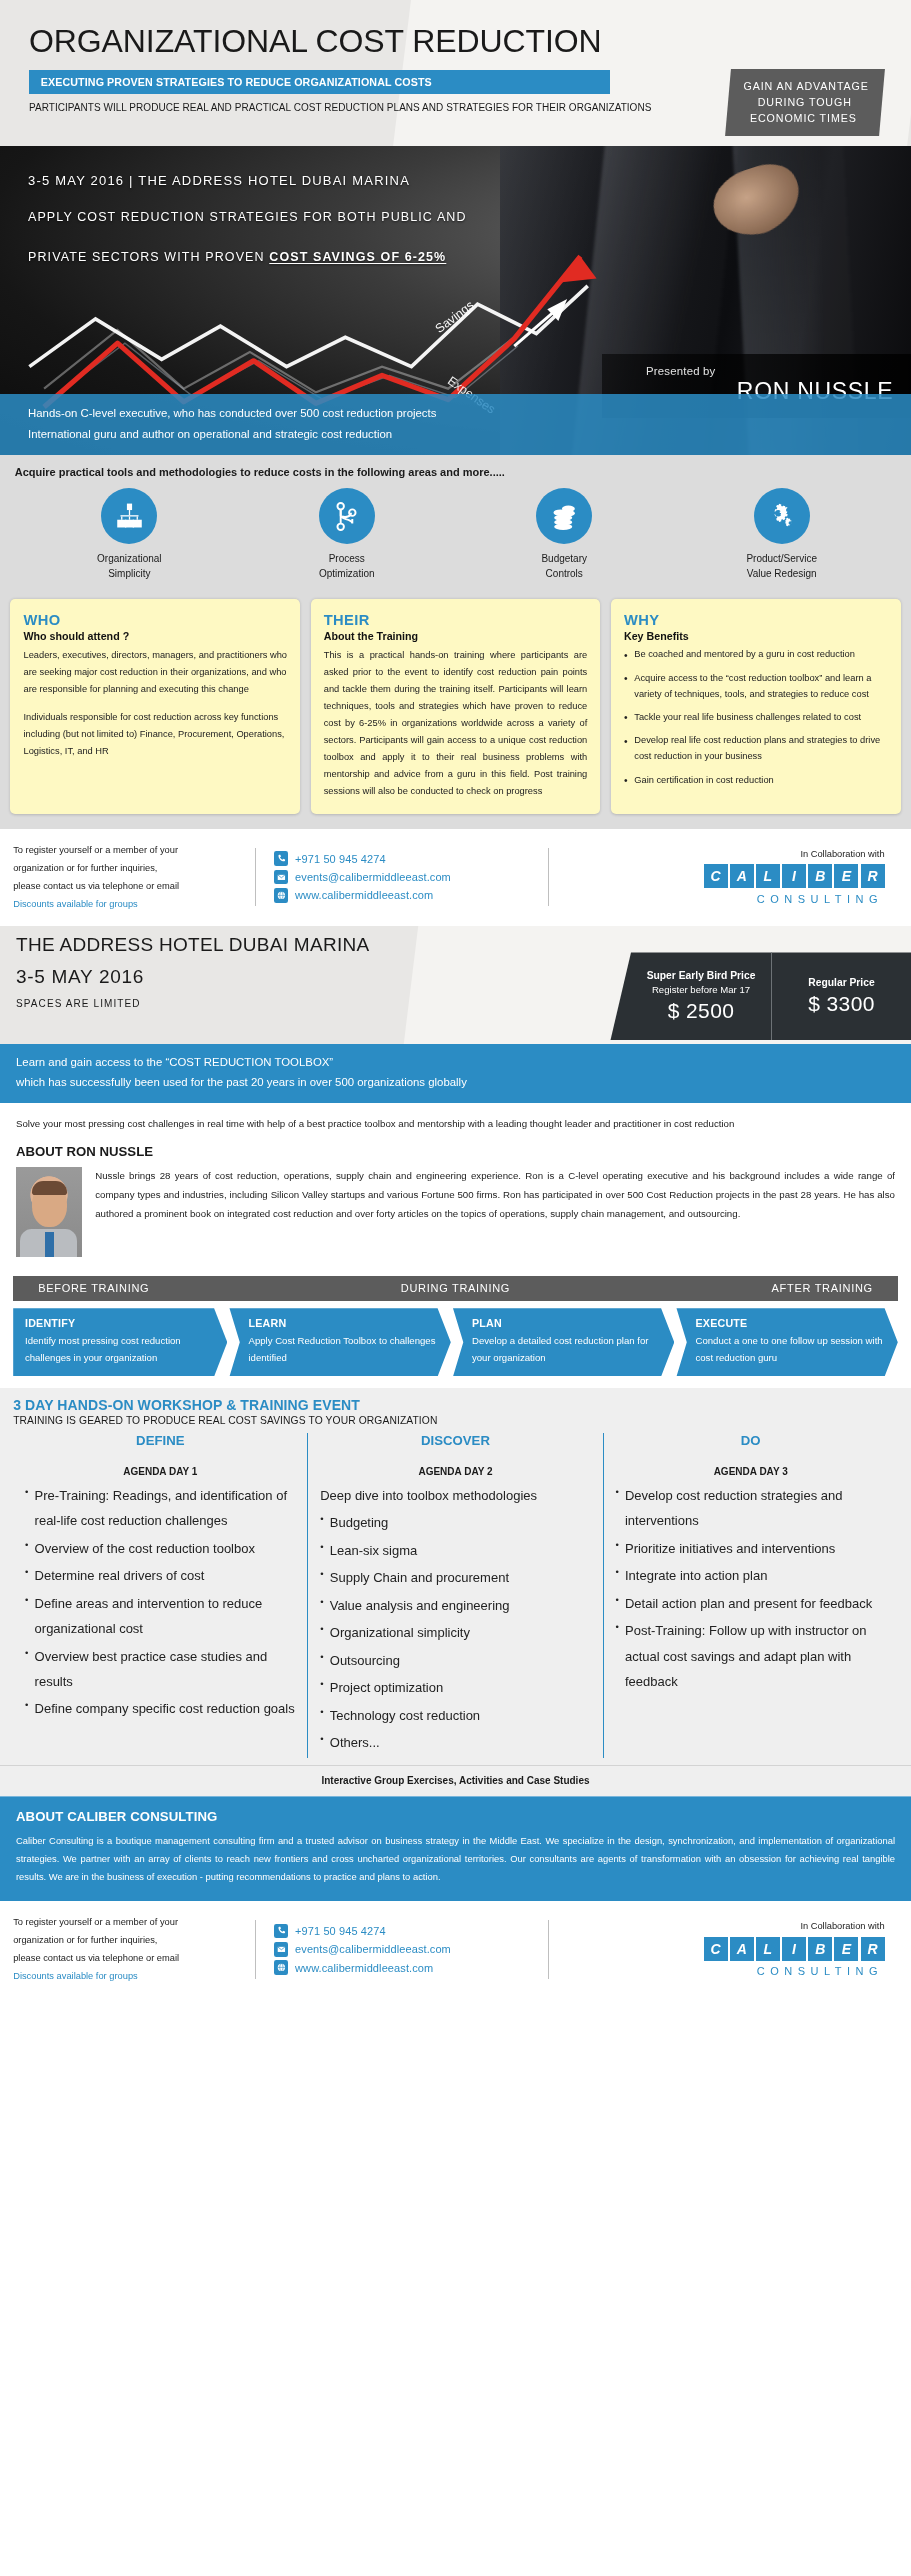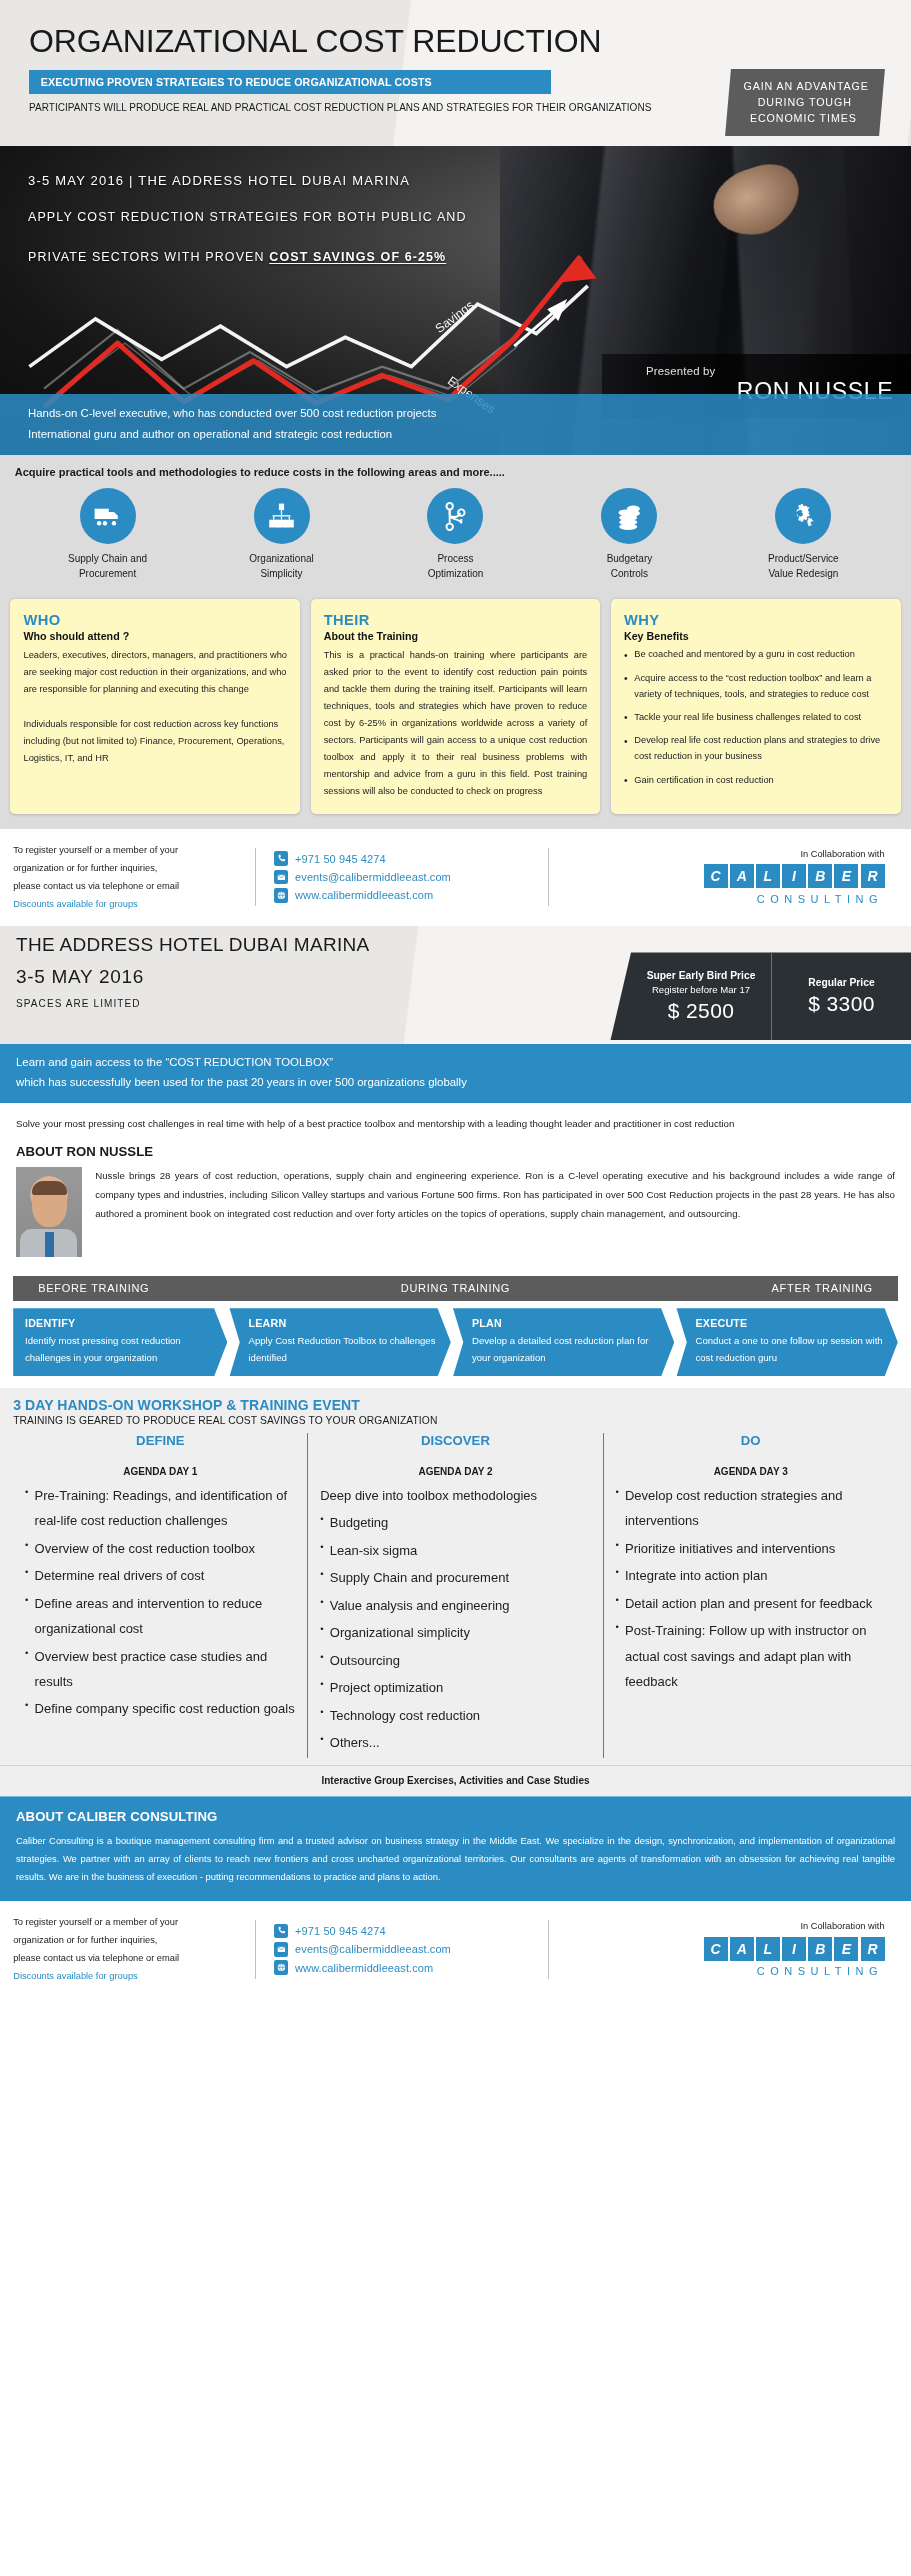--- a/index.html
+++ b/index.html
@@ -47,21 +47,21 @@
   }
   .subtitle-left { flex: 1 1 auto; }
   .blue-strip {
     display: inline-block;
     background: #2b8cc4;
     color: #ffffff;
     font-size: 10.7px;
     font-weight: 700;
     letter-spacing: 0.1px;
     padding: 5.9px 10.3px 5.9px 11.8px;
-    width: 522px;
+    width: 581px;
   }
   .line-3day {
     font-size: 14.7px;
     font-weight: 400;
     letter-spacing: 0.2px;
     margin-top: 11.8px;
     color: #1a1a1a;
   }
   .line-participants {
     font-size: 10px;
@@ -235,21 +235,21 @@
   }
   .card-head {
     font-size: 10.7px;
     font-weight: 700;
     margin-top: 1.5px;
     margin-bottom: 5.9px;
     color: #111;
   }
   .card-body { font-size: 9.3px; line-height: 1.82; color: #222; }
   .card-body.justify { text-align: justify; }
-  .card-body p + p { margin-top: 18px; }
+  .card-body p + p { margin-top: 11px; }
   .benefits { list-style: none; font-size: 9.3px; line-height: 1.72; color: #222; }
   .benefits li {
     position: relative;
     padding-left: 10.3px;
     margin-bottom: 7.3px;
   }
   .benefits li::before {
     content: "•";
     position: absolute; left: 0; top: -0.7px;
     color: #222; font-size: 10.3px;
@@ -569,29 +569,20 @@
     <div class="hero-bluebar">
       <div>Hands-on C-level executive, who has conducted over 500 cost reduction projects</div>
       <div>International guru and author on operational and strategic cost reduction</div>
     </div>
   </div>
 
   <div class="iconstrip">
     <div class="acquire">Acquire practical tools and methodologies to reduce costs in the following areas and more.....</div>
     <div class="icons-row">
 
-      <div class="icon-cell">
-        <div class="icon-circle">
-          <svg viewBox="0 0 48 48">
-              <path d="M4 12h22v16H4zM26 17h8l6 6v5h-14zM11 31a3.5 3.5 0 1 0 .001 0zM20 31a3.5 3.5 0 1 0 .001 0zM34 31a3.5 3.5 0 1 0 .001 0z"></path>
-            </svg>
-        </div>
-        <div class="icon-label" style="white-space:pre-line">Supply Chain and
-Procurement</div>
-      </div>
 
       <div class="icon-cell">
         <div class="icon-circle">
           <svg viewBox="0 0 48 48">
               <rect x="20" y="4" width="8" height="10"></rect>
               <rect x="23" y="14" width="2" height="8"></rect>
               <rect x="10" y="22" width="28" height="2"></rect>
               <rect x="11" y="24" width="2" height="5"></rect>
               <rect x="23" y="24" width="2" height="5"></rect>
               <rect x="35" y="24" width="2" height="5"></rect>

